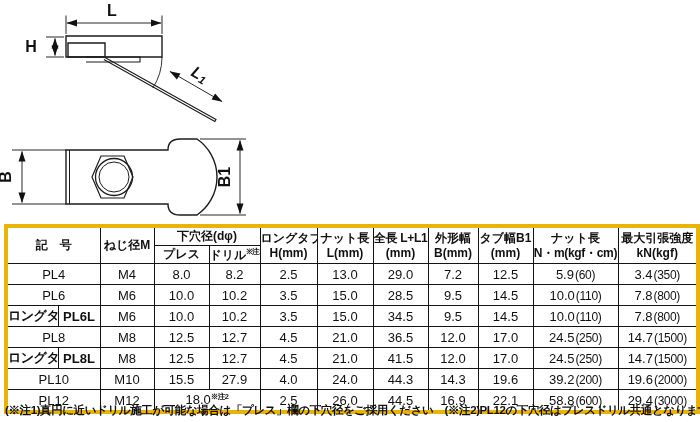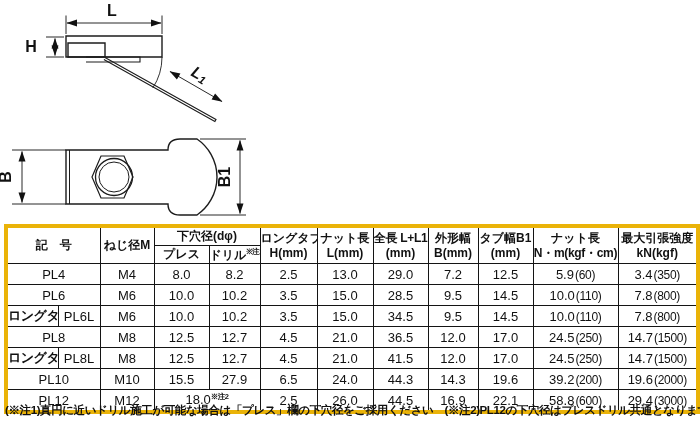--- a/index.html
+++ b/index.html
@@ -17,21 +17,21 @@
     border:4px solid #eab308;
   }
   table.spec th, table.spec td{
     border:1px solid #141414;padding:0;margin:0;
     text-align:center;vertical-align:middle;overflow:hidden;white-space:nowrap;
   }
   table.spec th{font-size:12px;font-weight:bold;line-height:1.25;height:17px;}
   .th-sm{font-size:12px;letter-spacing:-0.3px;}
   table.spec td{font-size:13px;height:20px;}
   td.code-merged{font-weight:normal;padding-left:52px;font-size:13px;}
-  td.code{font-weight:normal;font-size:13px;}
+  td.code{font-weight:bold;font-size:13px;}
   td.longtab{font-weight:bold;font-size:9.5px;letter-spacing:-0.5px;padding:0 1px;}
   sup.note{font-size:7.5px;font-weight:bold;vertical-align:super;letter-spacing:-0.5px;}
   span.subval{font-size:12px;letter-spacing:-0.3px;margin-left:1px;}
   
   .footnote{
     position:absolute;left:5px;top:403px;width:694px;
     font-size:11.5px;font-weight:600;letter-spacing:-0.4px;white-space:nowrap;color:#111;
   }
 </style>
 </head>
@@ -220,21 +220,21 @@
       <td>17.0</td>
       <td><span>24.5</span><span class="subval">(250)</span></td>
       <td><span>14.7</span><span class="subval">(1500)</span></td>
     </tr>
 
     <tr>
       <td colspan="2" class="code-merged">PL10</td>
       <td>M10</td>
       <td>15.5</td>
       <td>27.9</td>
-      <td>6.5</td>
+      <td>4.0</td>
       <td>24.0</td>
       <td>44.3</td>
       <td>14.3</td>
       <td>19.6</td>
       <td><span>39.2</span><span class="subval">(200)</span></td>
       <td><span>19.6</span><span class="subval">(2000)</span></td>
     </tr>
 
     <tr>
       <td colspan="2" class="code-merged">PL12</td>

